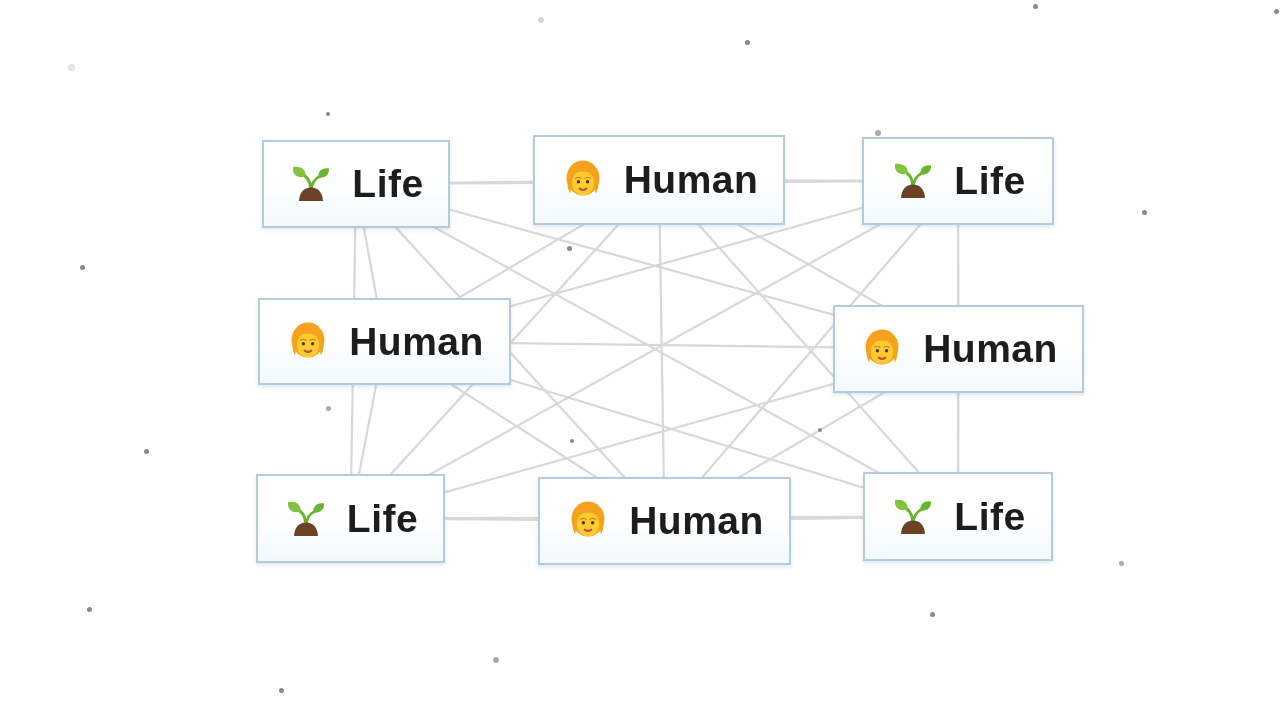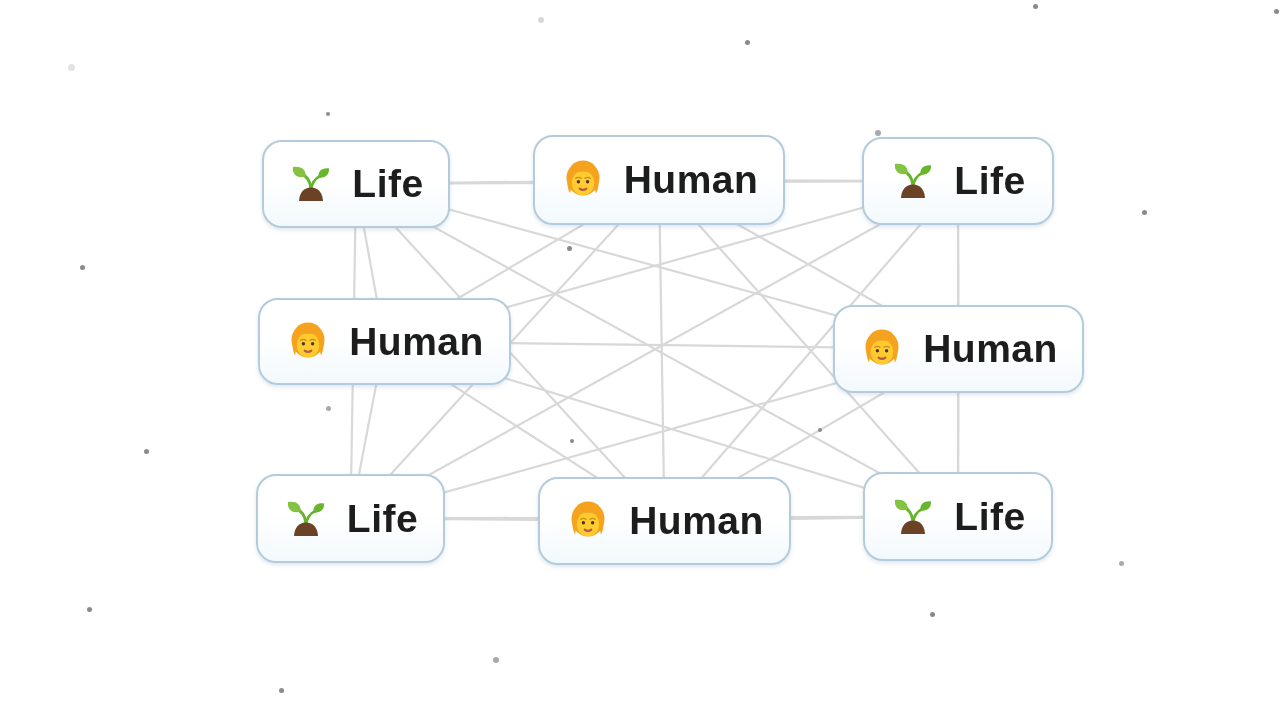--- a/index.html
+++ b/index.html
@@ -27,21 +27,21 @@
   }
   .craft-card {
     position: absolute;
     z-index: 3;
     display: flex;
     align-items: center;
     justify-content: center;
     gap: 18px;
     background: linear-gradient(180deg, #ffffff 45%, #f2f9fd 100%);
     border: 2px solid #b3cbdc;
-    border-radius: 20px;
+    border-radius: 0;
     box-shadow: 0 2px 4px rgba(110, 145, 170, 0.22);
     cursor: pointer;
     user-select: none;
   }
   .card-icon {
     display: inline-flex;
     align-items: center;
     justify-content: center;
     width: 46px; height: 46px;
     flex: 0 0 auto;

